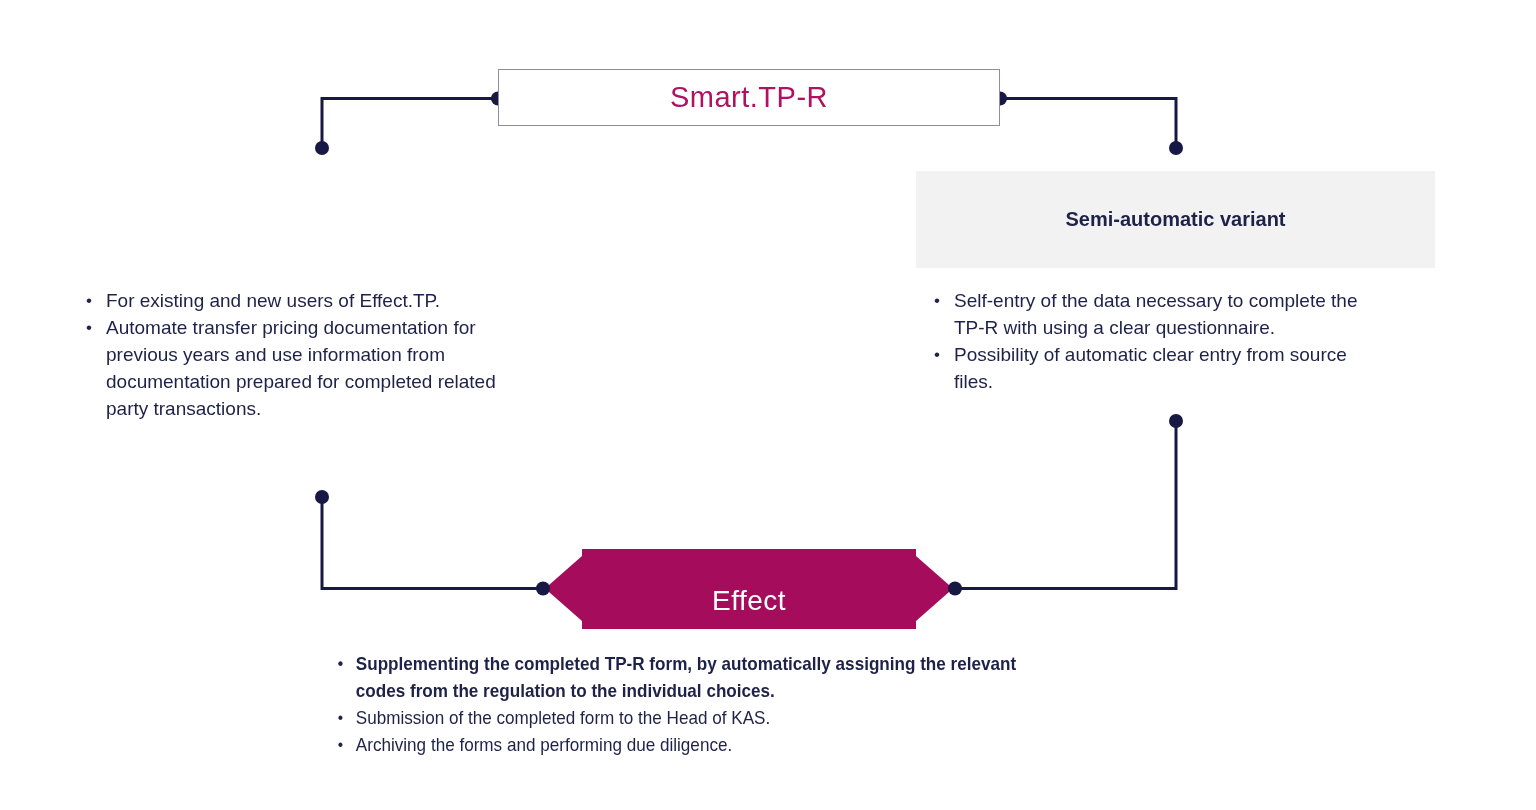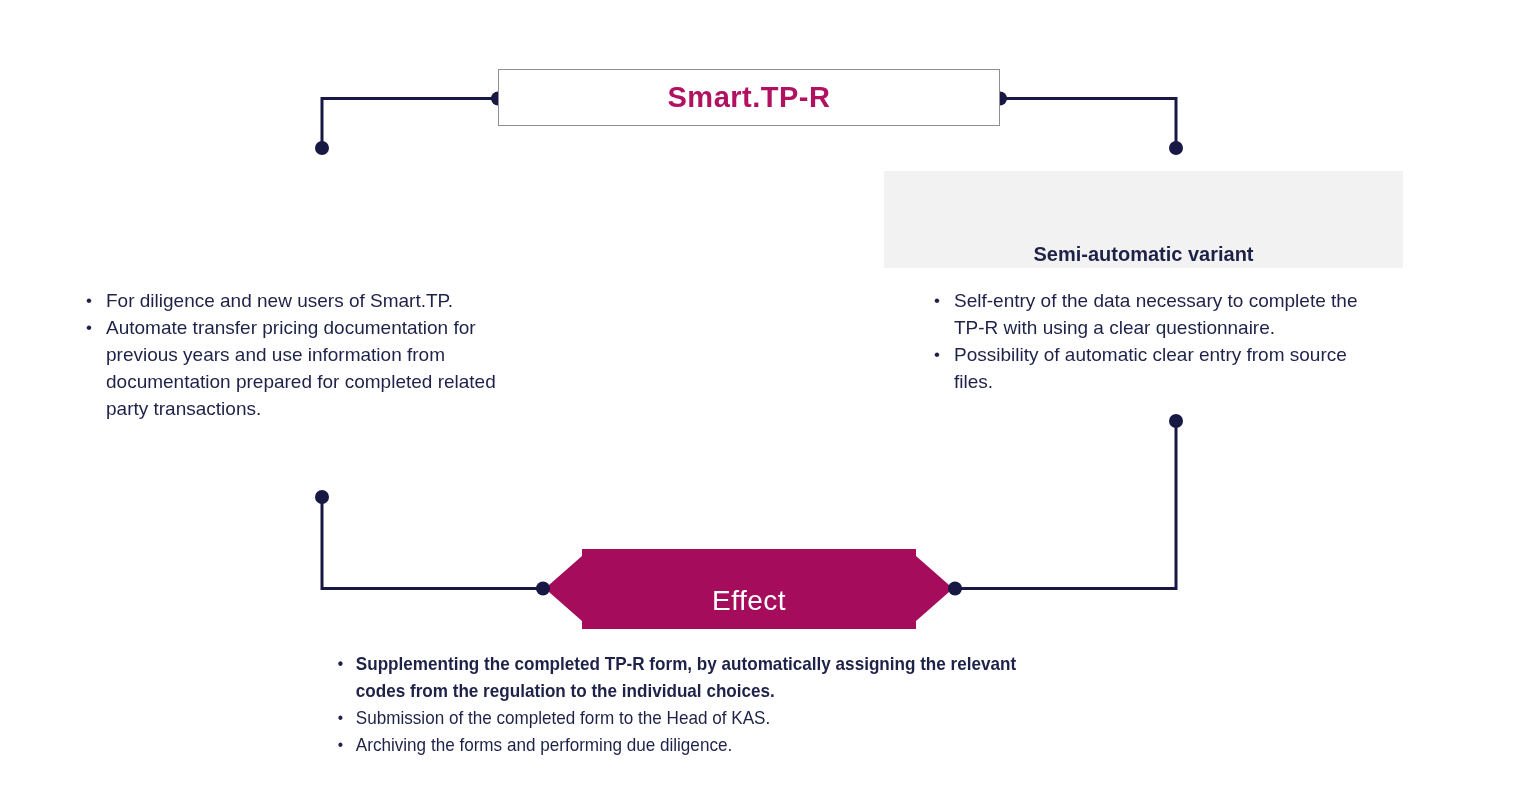--- a/index.html
+++ b/index.html
@@ -21,29 +21,29 @@
   .connector-layer polyline{fill:none;stroke:var(--navy);stroke-width:3;}
   .connector-layer circle{fill:var(--navy);stroke:none;}
   .connector-layer .effect-poly{fill:var(--magenta);stroke:none;}
 
   .title-box{
     position:absolute;left:498px;top:69px;width:502px;height:57px;
     background:var(--bg);border:1.5px solid var(--border-gray);
     display:flex;align-items:center;justify-content:center;
   }
   .title-box .title-text{
-    font-size:29px;font-weight:700;color:var(--title-magenta);letter-spacing:0.5px;
+    font-size:29px;font-weight:400;color:var(--title-magenta);letter-spacing:0.5px;
   }
 
   .variant-box{
     position:absolute;top:171px;width:519px;height:97px;background:var(--box-gray);
     display:flex;align-items:center;justify-content:center;text-align:center;
   }
   .variant-box.left{left:62px;}
-  .variant-box.right{left:884px;align-items:flex-end;}
+  .variant-box.right{left:916px;}
   .variant-heading{
     font-size:20px;font-weight:700;line-height:27px;color:var(--text-navy);
     white-space:pre-line;
   }
 
   ul.bullet-list{list-style:none;}
   ul.bullet-list li{
     position:relative;padding-left:22px;
     font-size:19px;line-height:27px;color:var(--text-navy);
     white-space:pre-line;
@@ -92,21 +92,21 @@
   <div class="title-box">
     <span class="title-text">Smart.TP-R</span>
   </div>
 
 
   <div class="variant-box right">
     <div class="variant-heading">Semi-automatic variant</div>
   </div>
 
   <ul class="bullet-list list-left">
-    <li>For diligence and new users of Smart.TP.</li>
+    <li>For existing and new users of Effect.TP.</li>
     <li>Automate transfer pricing documentation for
 previous years and use information from
 documentation prepared for completed related
 party transactions.</li>
   </ul>
 
   <ul class="bullet-list list-right">
     <li>Self-entry of the data necessary to complete the
 TP-R with using a clear questionnaire.</li>
     <li>Possibility of automatic clear entry from source

